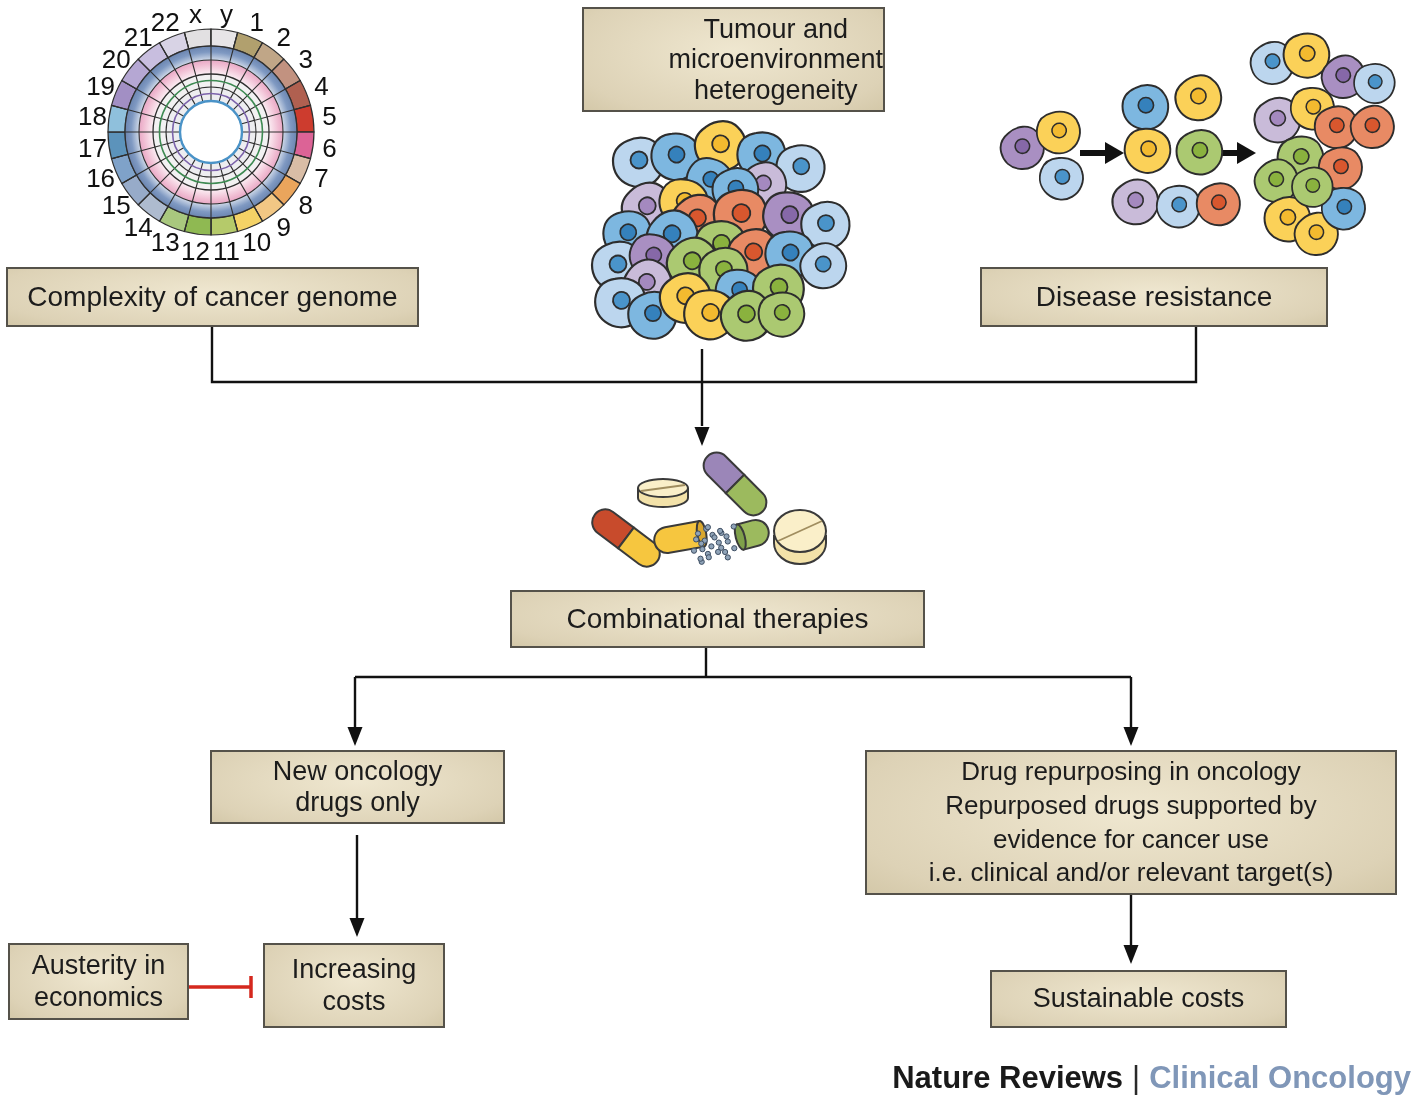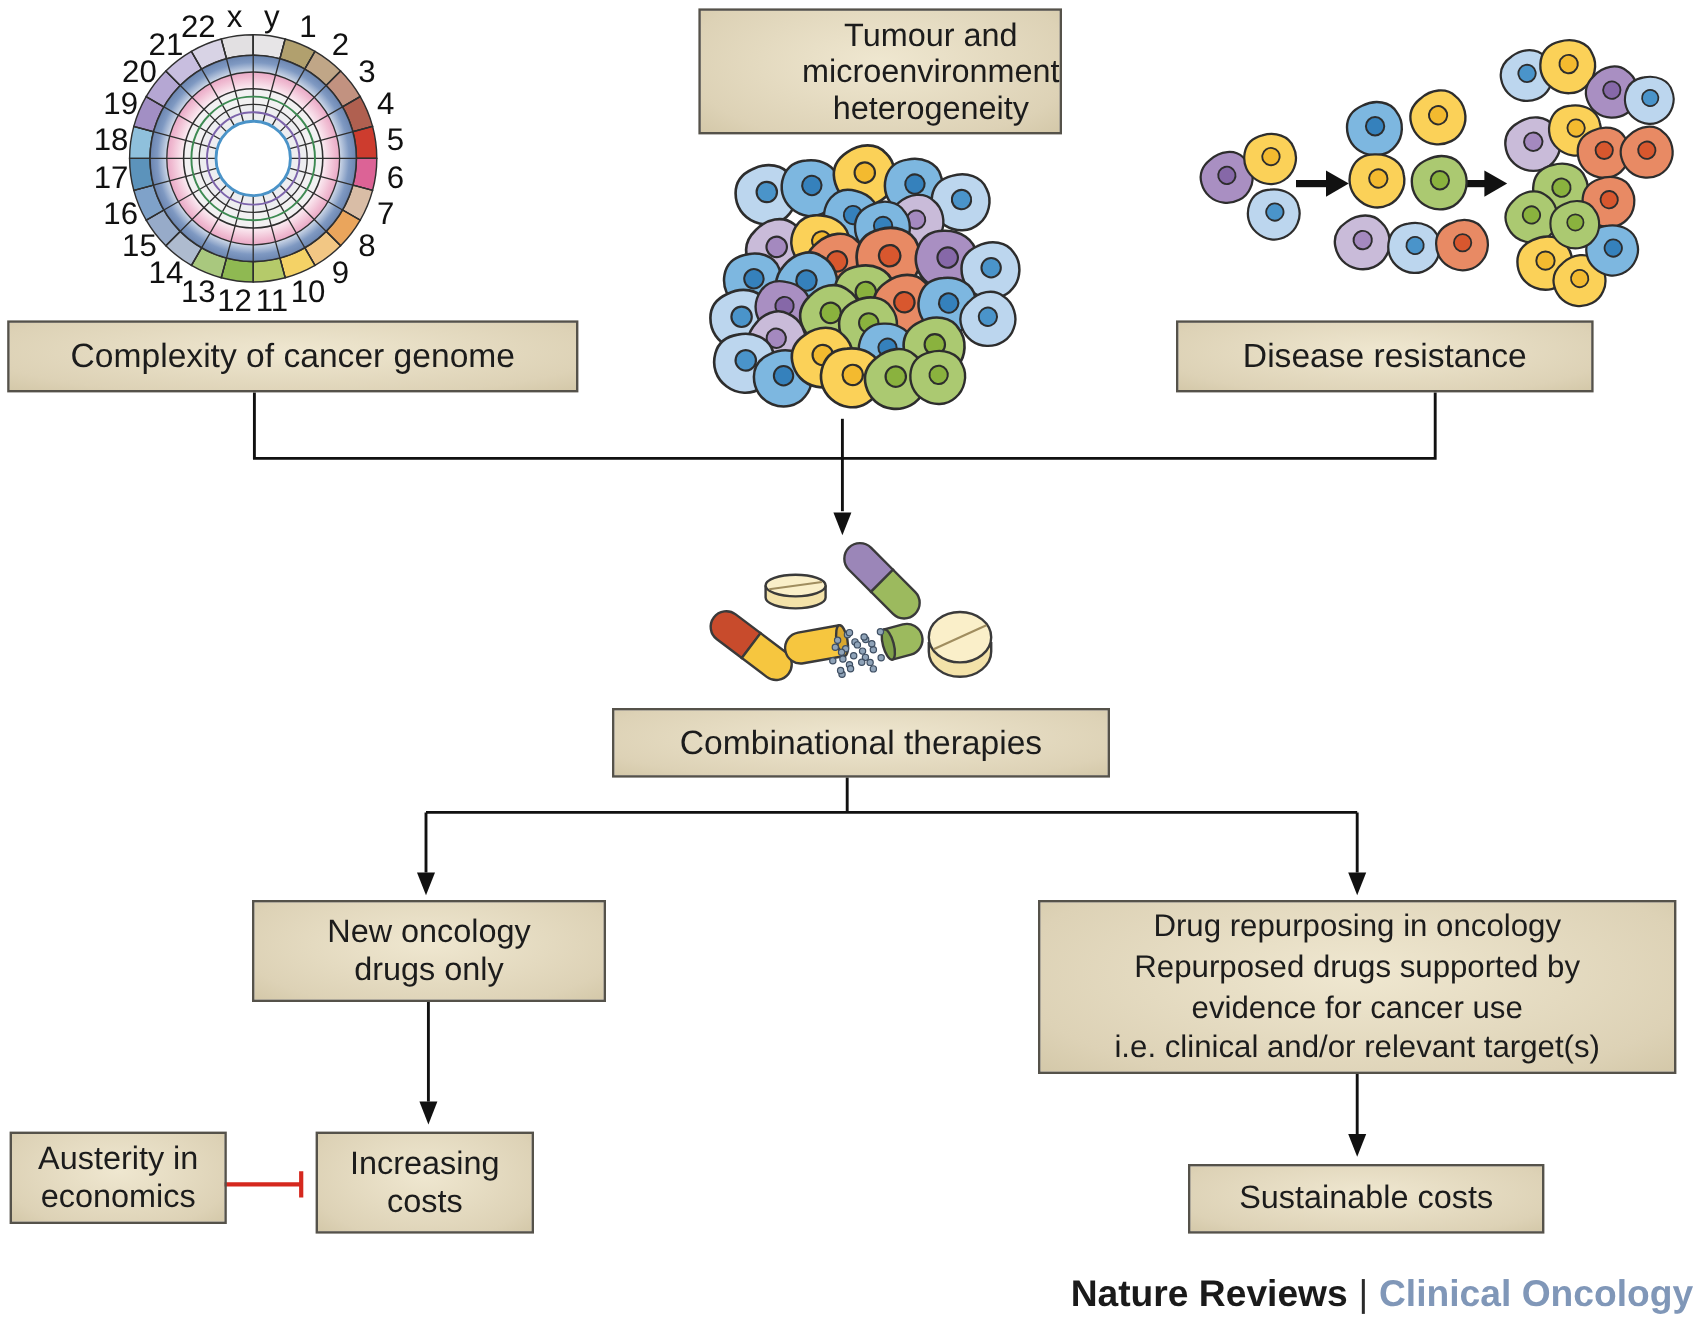--- a/index.html
+++ b/index.html
@@ -20,25 +20,25 @@
 
   .label-box{
     position:absolute;box-sizing:border-box;
     border:2px solid #55524a;
     display:flex;align-items:center;justify-content:center;
     text-align:center;white-space:pre-line;
     color:var(--text);font-size:27px;line-height:1.16;
     background:radial-gradient(ellipse 75% 95% at 50% 42%,
        var(--box-fill-center) 0%, var(--box-fill) 72%, var(--box-edge) 100%);
   }
-  #box-complexity{left:6px;top:267px;width:476px;height:60px;font-size:28px;}
+  #box-complexity{left:6px;top:267px;width:413px;height:60px;font-size:28px;}
   #box-tumour{left:582px;top:7px;width:303px;height:105px;line-height:1.13;justify-content:flex-end;}
   #box-disease{left:980px;top:267px;width:348px;height:60px;font-size:28px;}
   #box-combinational{left:498px;top:590px;width:415px;height:58px;font-size:28px;margin-left:12px;}
-  #box-newonc{left:210px;top:750px;width:295px;height:85px;}
+  #box-newonc{left:210px;top:750px;width:295px;height:74px;}
   #box-repurposing{left:865px;top:750px;width:532px;height:145px;font-size:26px;line-height:1.3;justify-content:center;}
   #box-austerity{left:8px;top:943px;width:181px;height:77px;}
   #box-increasing{left:263px;top:943px;width:182px;height:85px;}
   #box-sustainable{left:990px;top:970px;width:297px;height:58px;}
 
   .footer{position:absolute;top:1060px;right:4px;font-size:31px;font-weight:bold;color:#1a1a1a;}
   .footer .sep{margin:0 9px;font-weight:400;color:#2a2a2a;}
   .footer .pub{color:var(--journal-blue);}
 
   

